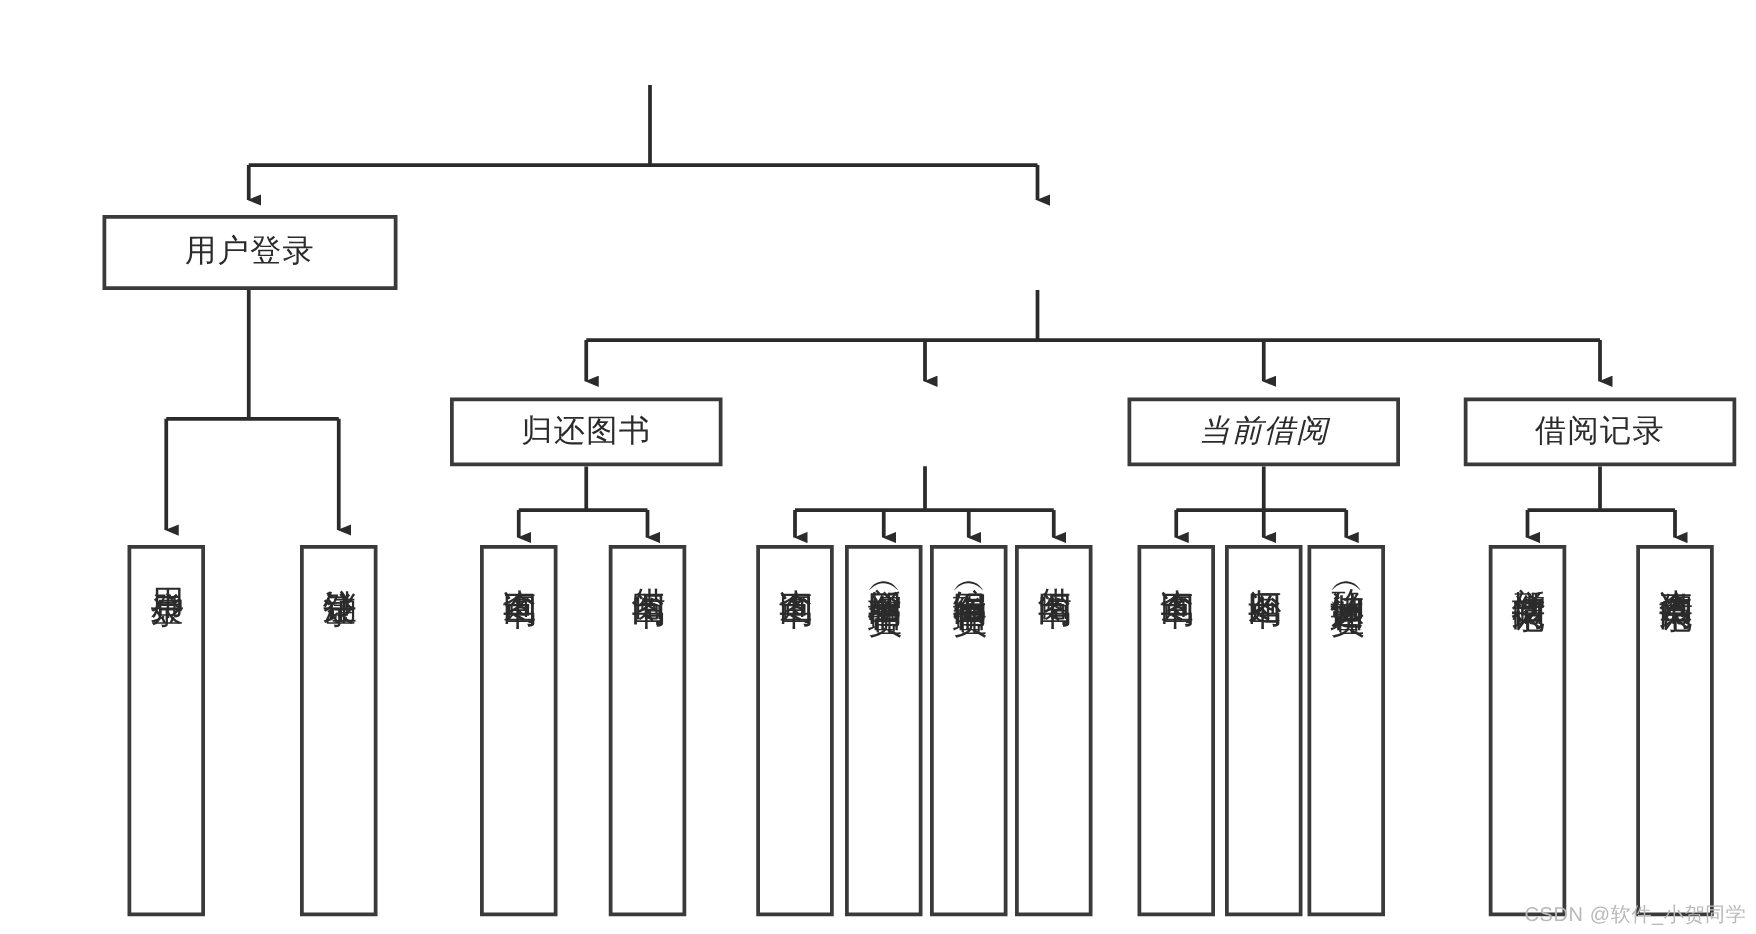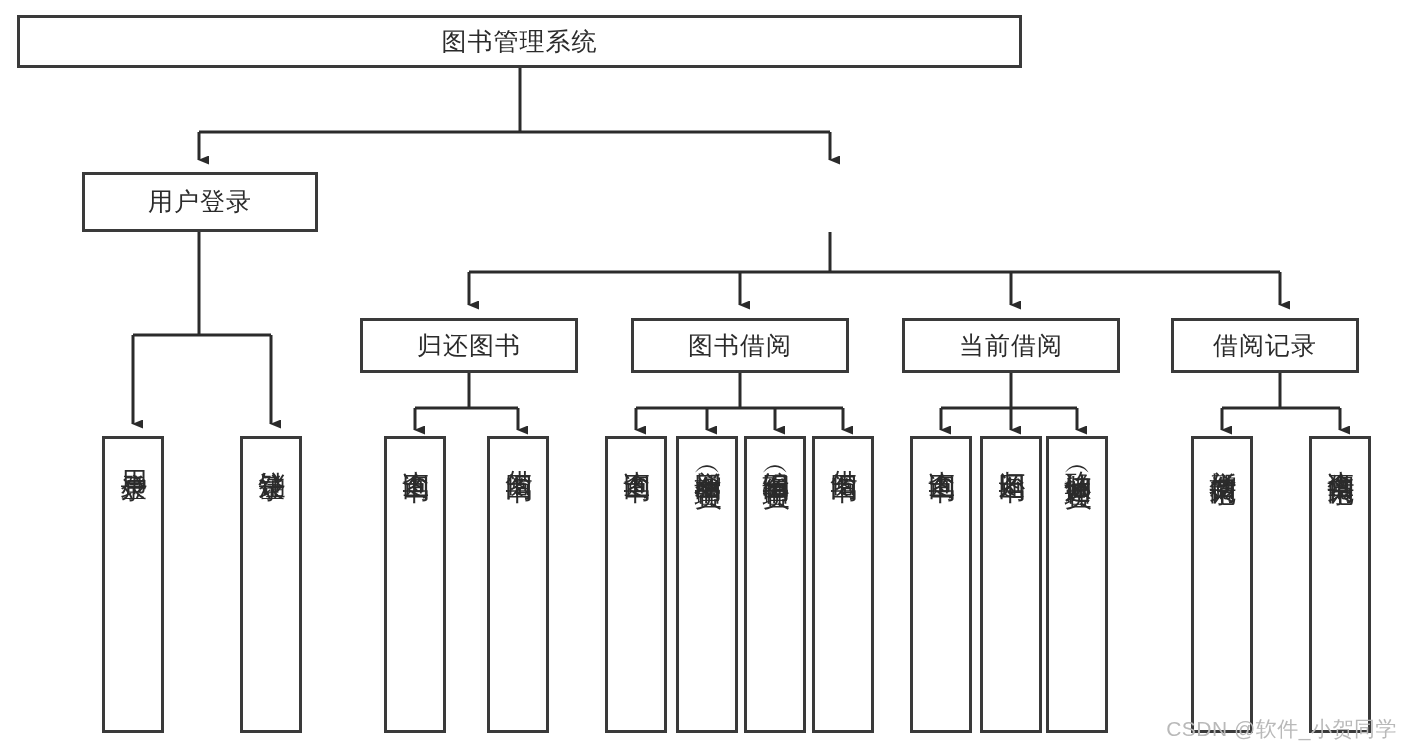--- a/index.html
+++ b/index.html
@@ -51,21 +51,21 @@
     text-orientation: upright;
     font-size: 27px;
     line-height: 1.18;
     letter-spacing: 2px;
     white-space: nowrap;
   }
   .watermark {
     position: absolute;
     right: 8px;
     bottom: 4px;
-    font-size: 21px;
+    font-size: 16px;
     color: #b9b9b9;
     letter-spacing: 0.5px;
     white-space: nowrap;
   }
 </style>
 </head>
 <body>
 
 <div id="canvas">
 
@@ -113,42 +113,36 @@
       <line x1="1011" y1="408" x2="1011" y2="430" marker-end="url(#arrowhead)"></line>
       <line x1="1077" y1="408" x2="1077" y2="430" marker-end="url(#arrowhead)"></line>
 
       <line x1="1280" y1="373" x2="1280" y2="408"></line>
       <line x1="1222" y1="408" x2="1340" y2="408"></line>
       <line x1="1222" y1="408" x2="1222" y2="430" marker-end="url(#arrowhead)"></line>
       <line x1="1340" y1="408" x2="1340" y2="430" marker-end="url(#arrowhead)"></line>
     </g>
   </svg>
 
-  <div class="node horizontal" style="left:17px; top:15px; width:1005px; height:53px;">
-    <span>图书管理系统</span>
-  </div>
 
   <div class="node horizontal" style="left:82px; top:172px; width:236px; height:60px;">
     <span>用户登录</span>
   </div>
 
 
   <div class="node horizontal" style="left:360px; top:318px; width:218px; height:55px;">
     <span>归还图书</span>
   </div>
 
-  <div class="node horizontal" style="left:631px; top:318px; width:218px; height:55px;">
-    <span>图书借阅</span>
-  </div>
 
-  <div class="node horizontal" style="left:902px; top:318px; width:218px; height:55px;">
+  <div class="node horizontal" style="left:902px; top:318px; width:218px; height:55px;font-style:italic;">
     <span>当前借阅</span>
   </div>
 
-  <div class="node horizontal" style="left:1171px; top:318px; width:188px; height:55px;">
+  <div class="node horizontal" style="left:1171px; top:318px; width:218px; height:55px;">
     <span>借阅记录</span>
   </div>
 
   <div class="node vertical" style="left:102px; top:436px; width:62px; height:297px;">
     <span class="vtext">用户登录</span>
   </div>
 
   <div class="node vertical" style="left:240px; top:436px; width:62px; height:297px;">
     <span class="vtext">注销登录</span>
   </div>

